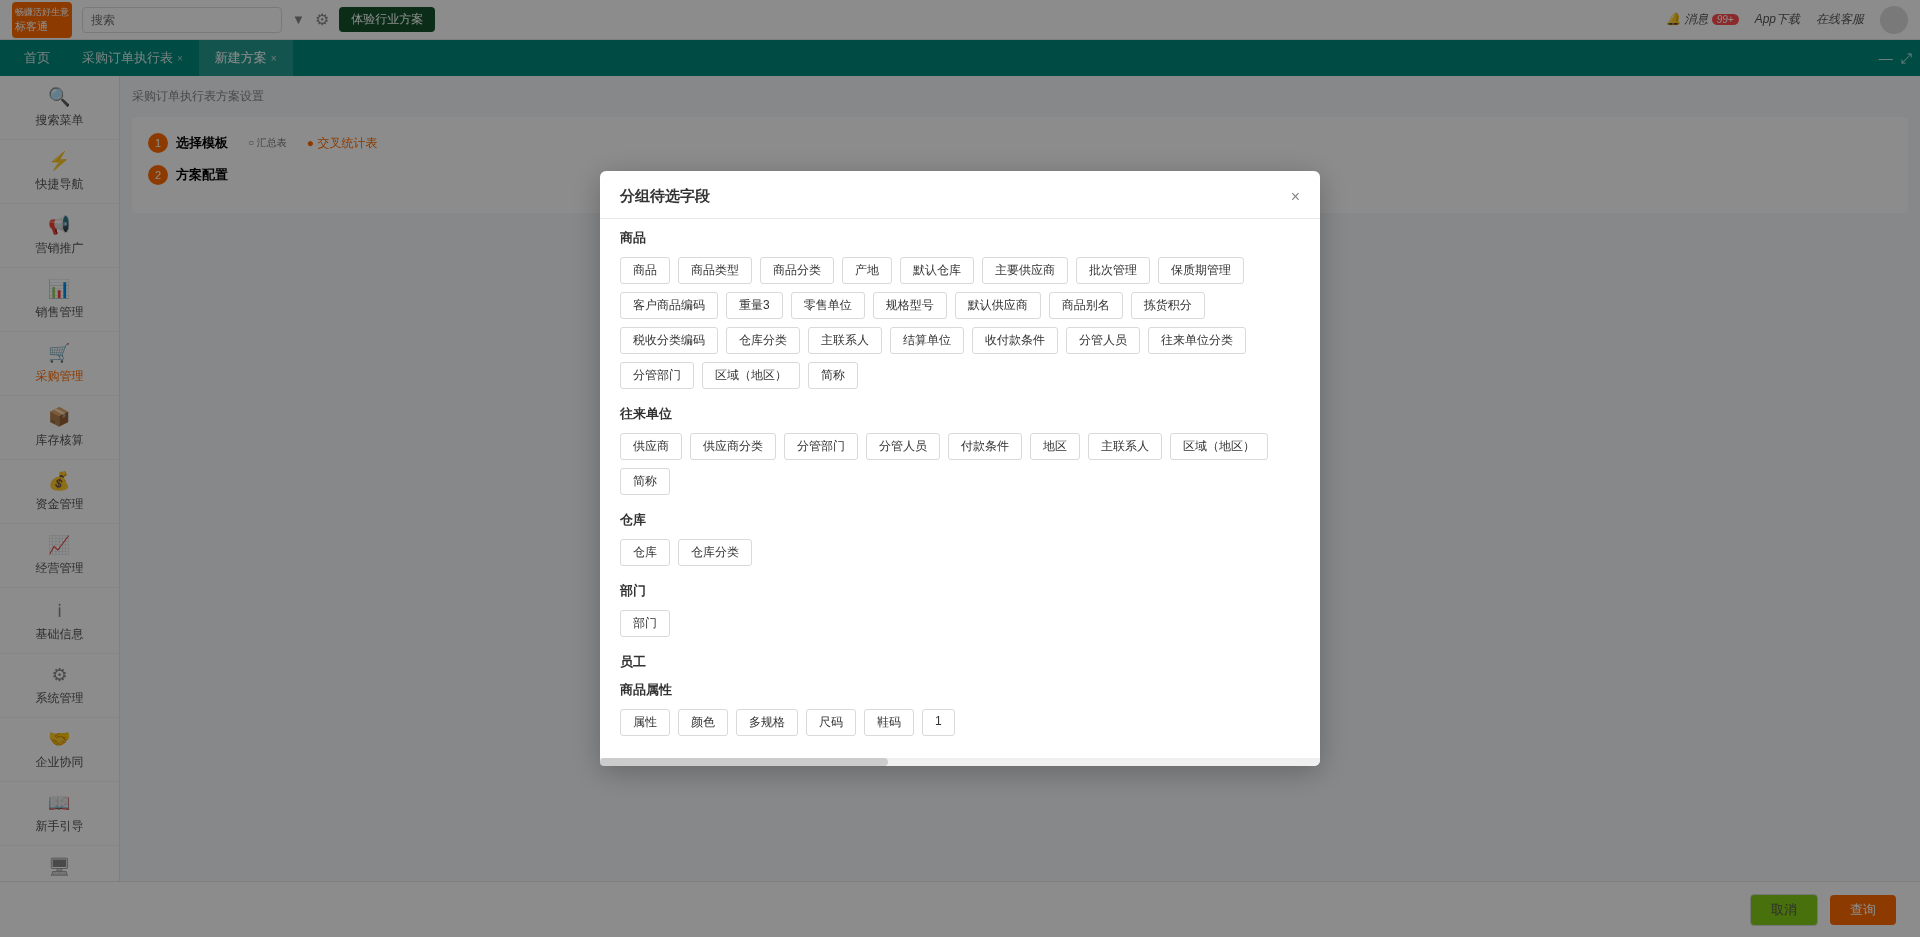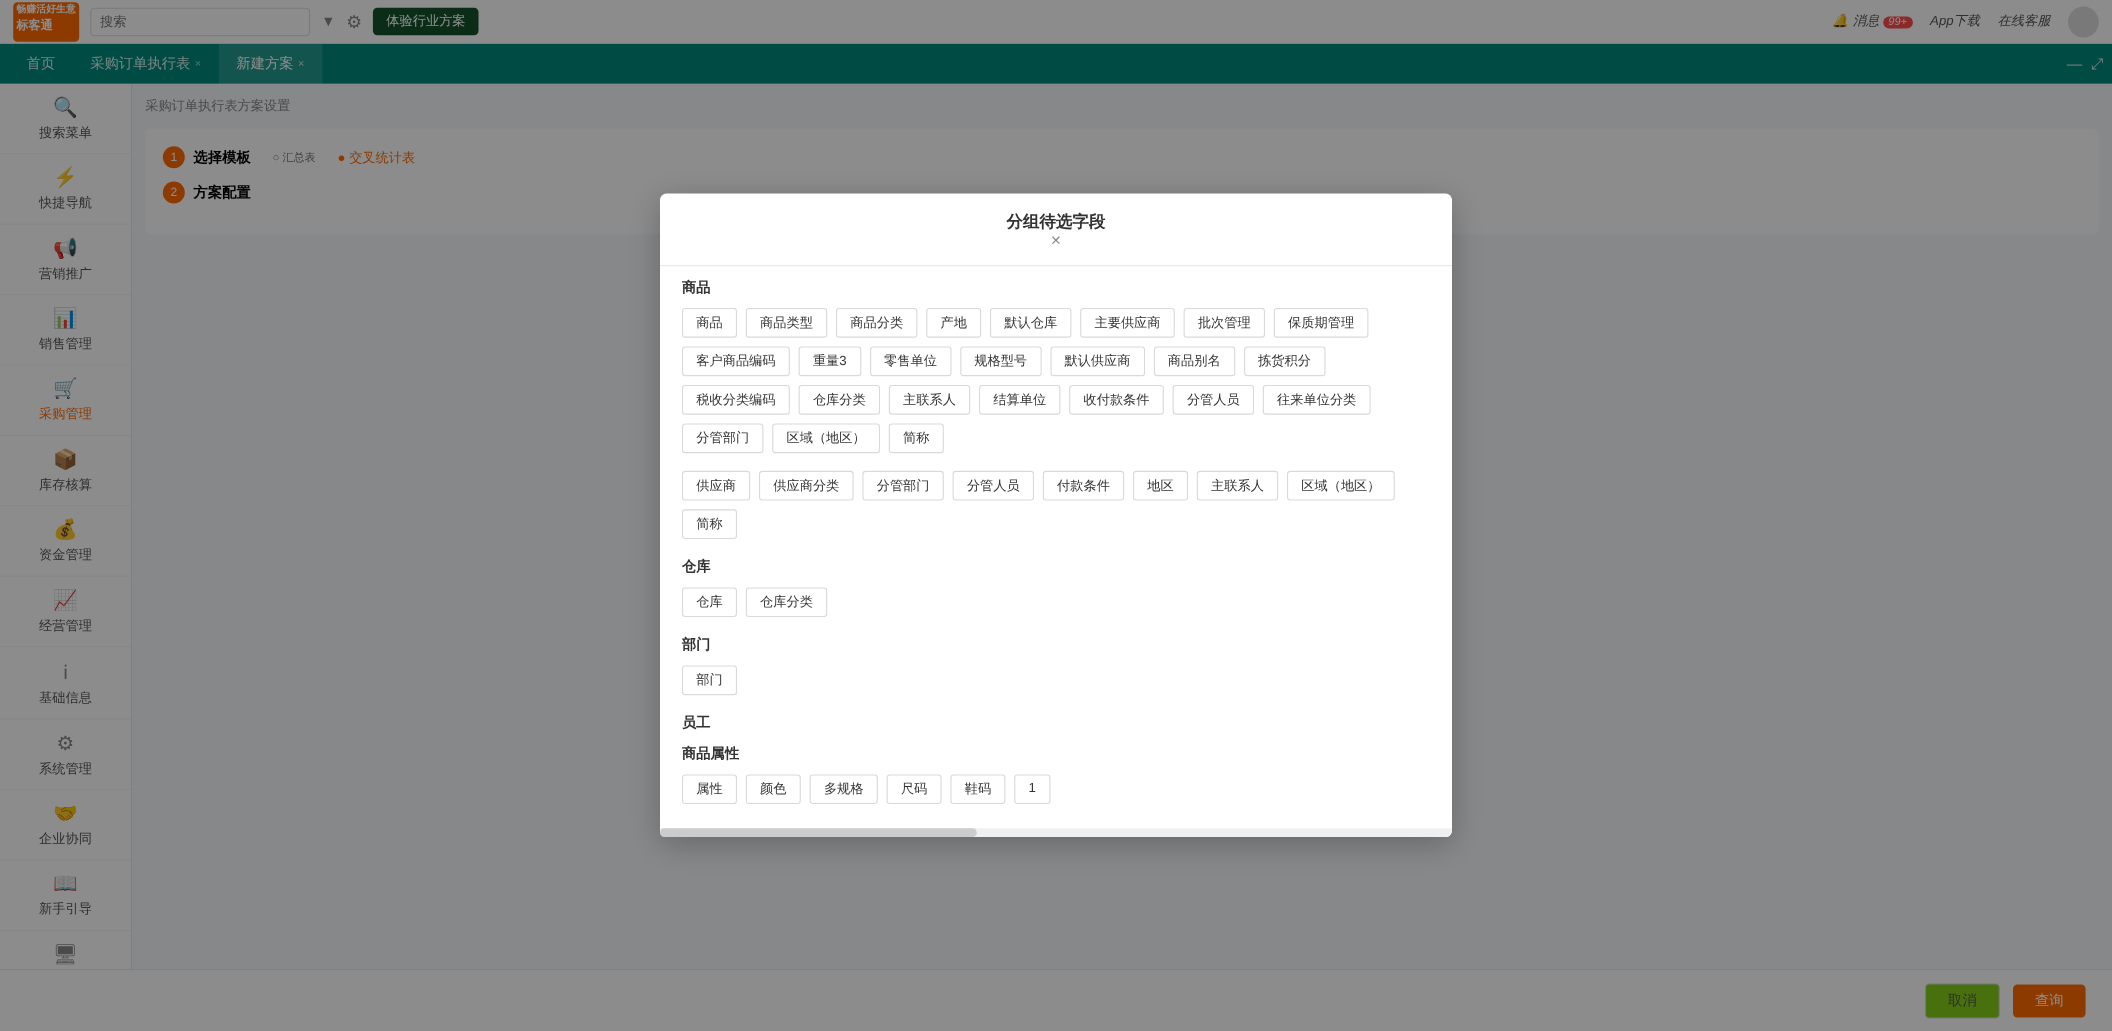--- a/index.html
+++ b/index.html
@@ -17,24 +17,25 @@
       position: fixed;
       top: 0; left: 0; right: 0;
       z-index: 100;
     }
     .topbar-logo {
       width: 60px;
       height: 36px;
       background: #ff6b00;
       border-radius: 4px;
       display: flex;
+      align-items: center;
       justify-content: center;
       color: white;
       font-size: 11px;
-      font-weight: bold;
+      font-weight: normal;
     }
     .topbar-search {
       flex: 1;
       max-width: 200px;
       height: 26px;
       border: 1px solid #ddd;
       border-radius: 4px;
       padding: 0 8px;
       font-size: 12px;
     }
@@ -166,21 +167,20 @@
       position: relative;
       box-shadow: 0 6px 30px rgba(0,0,0,0.25);
     }
     .modal-header {
       padding: 16px 20px 12px;
       border-bottom: 1px solid #e8e8e8;
       display: flex;
       align-items: center;
       justify-content: space-between;
       flex-shrink: 0;
-      flex-direction: column;
     }
     .modal-title {
       font-size: 15px;
       font-weight: bold;
       color: #333;
     }
     .modal-close {
       cursor: pointer;
       font-size: 16px;
       color: #888;
@@ -449,20 +449,21 @@
           <span class="field-tag">主联系人</span>
           <span class="field-tag">结算单位</span>
           <span class="field-tag">收付款条件</span>
           <span class="field-tag">分管人员</span>
           <span class="field-tag">往来单位分类</span>
           <span class="field-tag">分管部门</span>
           <span class="field-tag">区域（地区）</span>
           <span class="field-tag">简称</span>
         </div>
 
+      <div class="section-title">往来单位</div>
       <div class="field-group" id="field-group-1">
           <span class="field-tag">供应商</span>
           <span class="field-tag">供应商分类</span>
           <span class="field-tag">分管部门</span>
           <span class="field-tag">分管人员</span>
           <span class="field-tag">付款条件</span>
           <span class="field-tag">地区</span>
           <span class="field-tag">主联系人</span>
           <span class="field-tag">区域（地区）</span>
           <span class="field-tag">简称</span>

